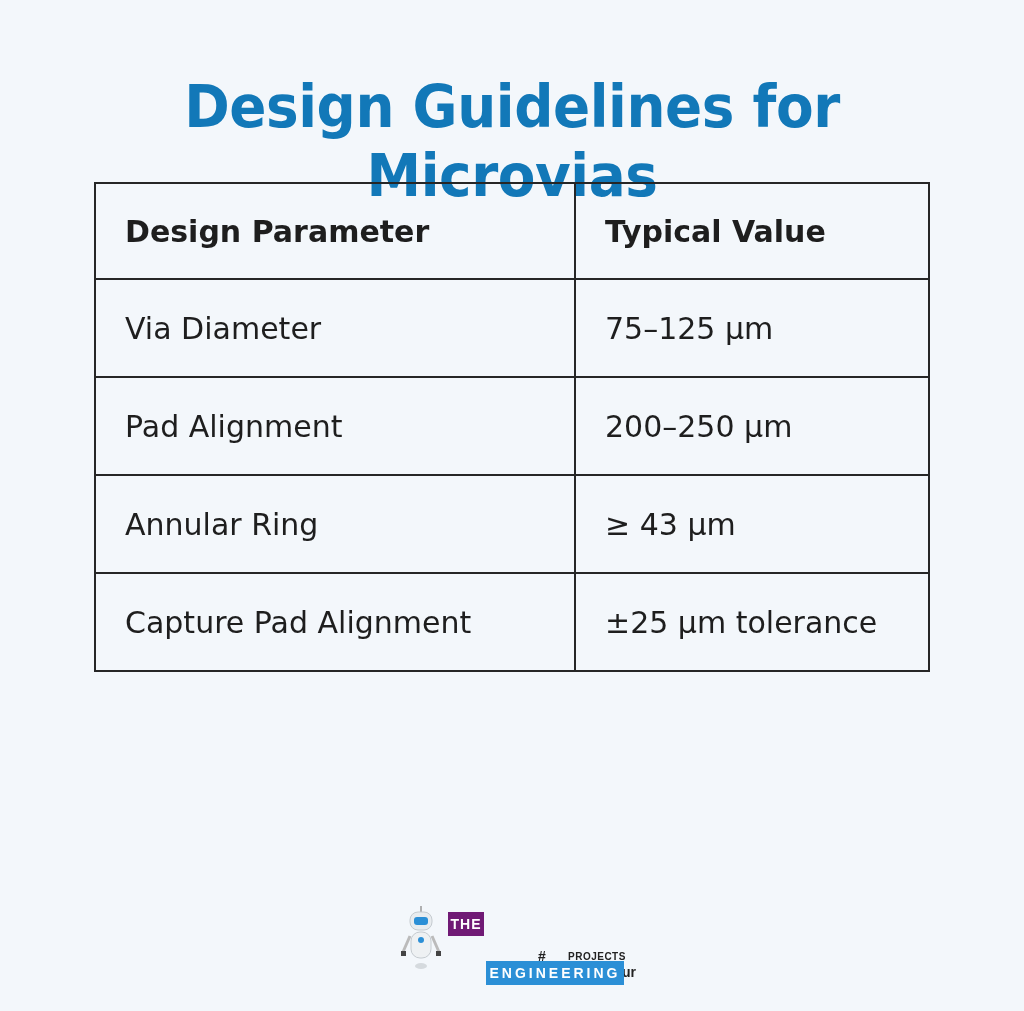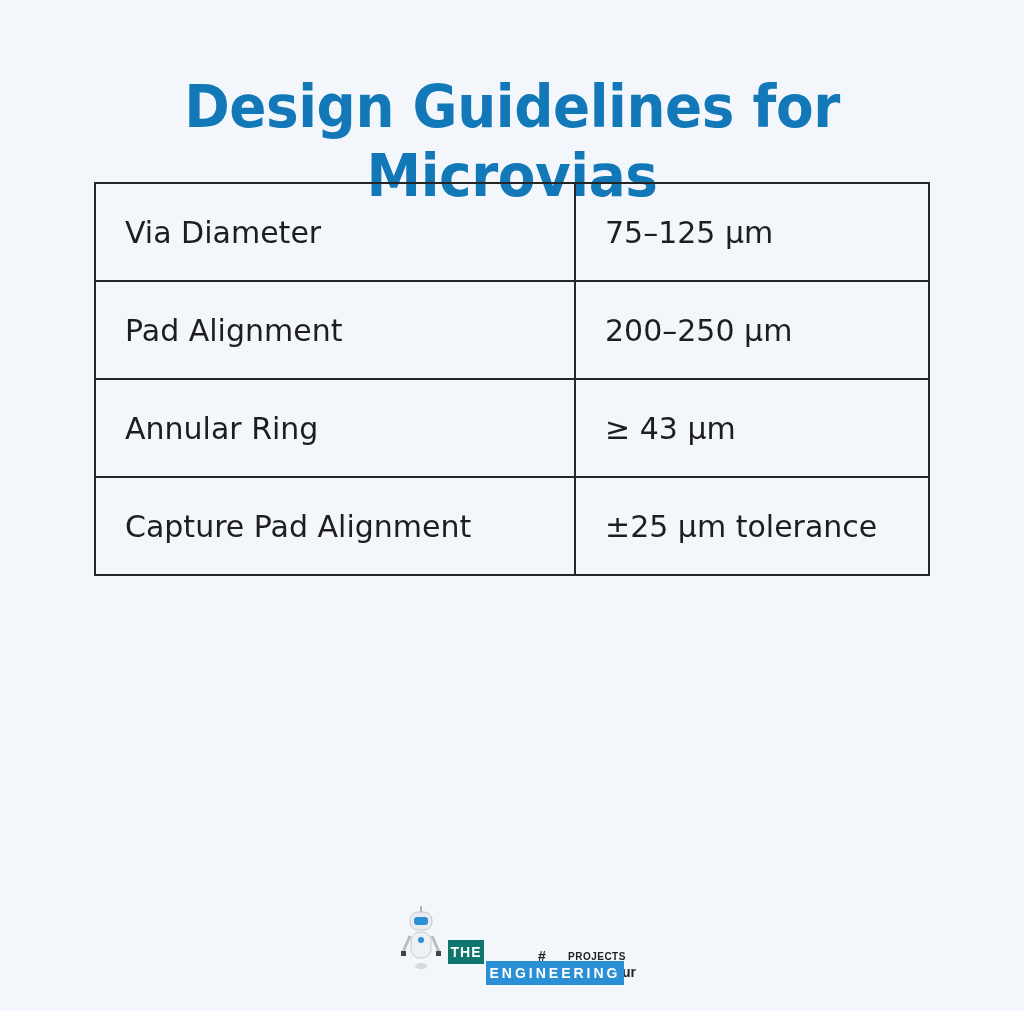--- a/index.html
+++ b/index.html
@@ -20,33 +20,37 @@
     border:2px solid #262626; text-align:left; padding:0 0 0 29px;
     font-size:30px; color:#1e1e1e; font-weight:normal;
     font-family:"DejaVu Sans", sans-serif;
   }
   th { font-weight:bold; height:94px; }
   td { height:96px; }
   th:first-child, td:first-child { width:449px; }
   .logo { position:absolute; left:398px; top:900px; width:230px; height:75px; }
   .robot { position:absolute; left:0; top:4px; width:46px; height:68px; }
   .tag { position:absolute; left:140px; top:8px; font-size:14px; font-weight:bold; color:#222;margin-top:40px; }
-  .the { position:absolute; left:50px; top:40px; width:36px; height:24px; background:#0f766e; color:#fff;
+  .the { position:absolute; left:50px; top:12px; width:36px; height:24px; background:#701a75; color:#fff;
          font-weight:bold; font-size:14px; text-align:center; line-height:24px; letter-spacing:1px; }
   .eng { position:absolute; left:88px; top:24px; width:138px; height:24px; background:#2b8fd6; color:#fff;
          font-weight:bold; font-size:14px; text-align:center; line-height:24px; letter-spacing:3px;margin-top:37px; }
   .proj { position:absolute; left:170px; top:51px; font-size:10px; font-weight:bold; color:#222; letter-spacing:0.5px; }
 </style>
 </head>
 <body>
 
 <div class="title">Design Guidelines for Microvias</div>
 
 <table>
   <tbody>
+      <tr>
+    <th>Design Parameter</th>
+    <th>Typical Value</th>
+  </tr>
   <tr>
     <td>Via Diameter</td>
     <td>75–125 µm</td>
   </tr>
   <tr>
     <td>Pad Alignment</td>
     <td>200–250 µm</td>
   </tr>
   <tr>
     <td>Annular Ring</td>

